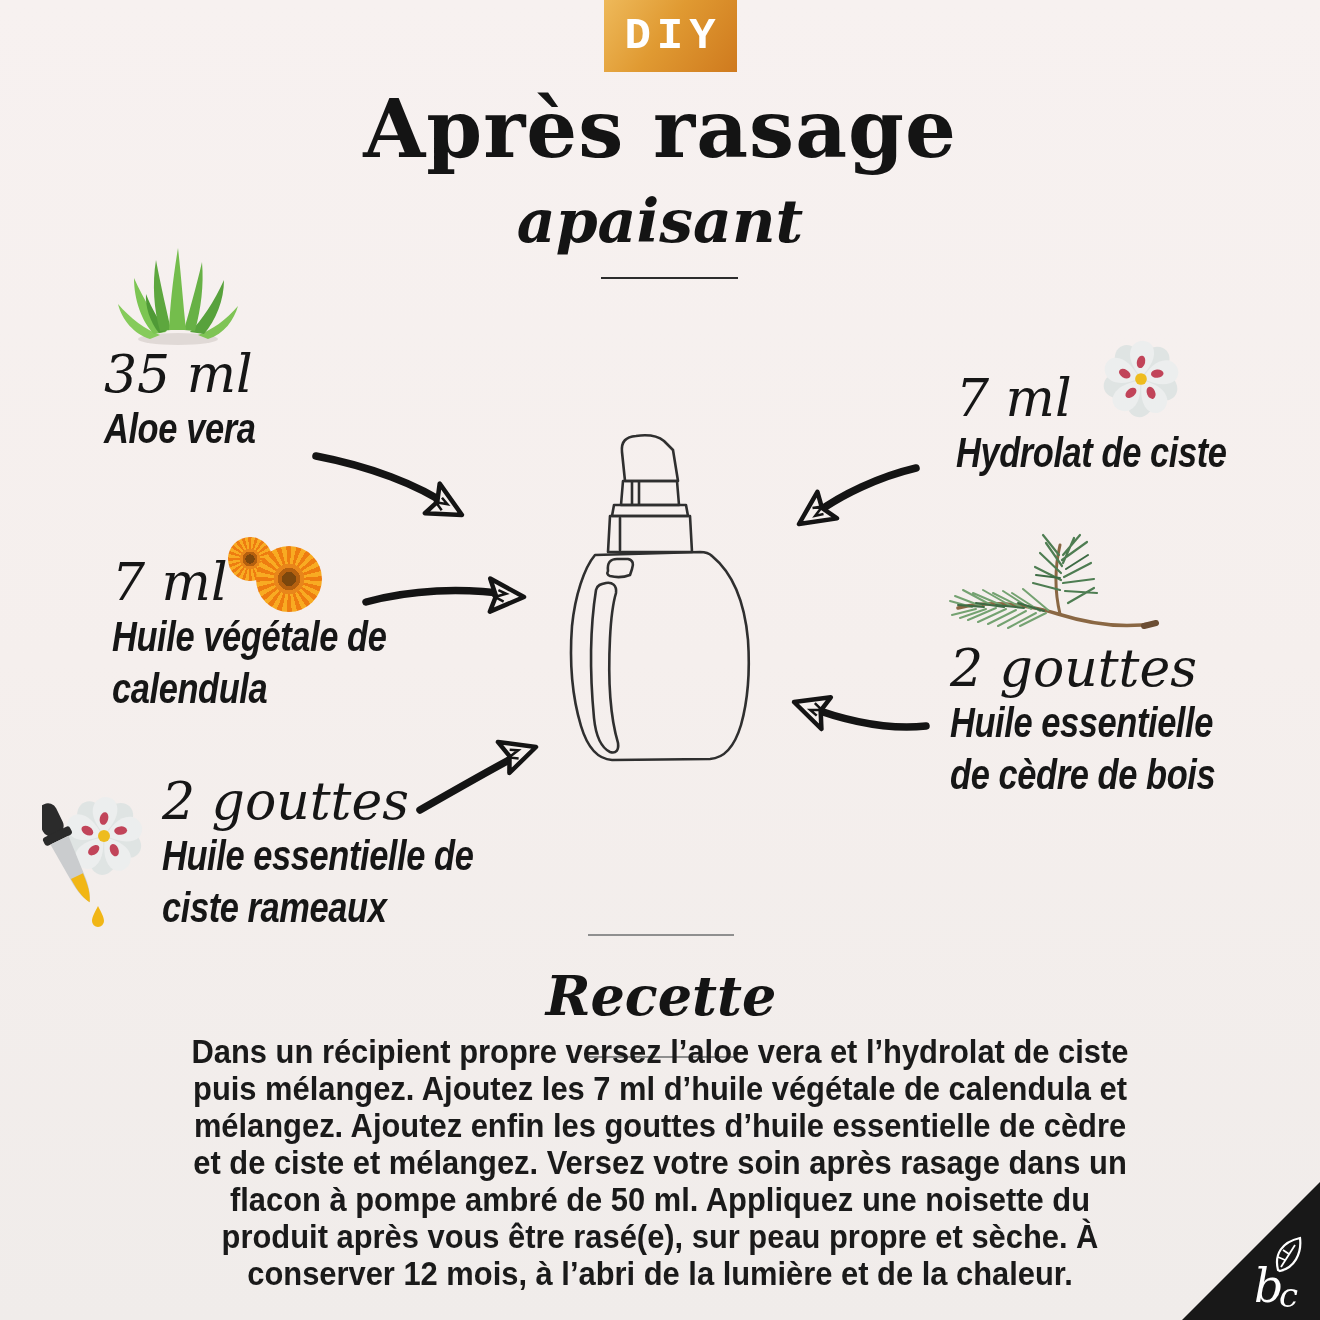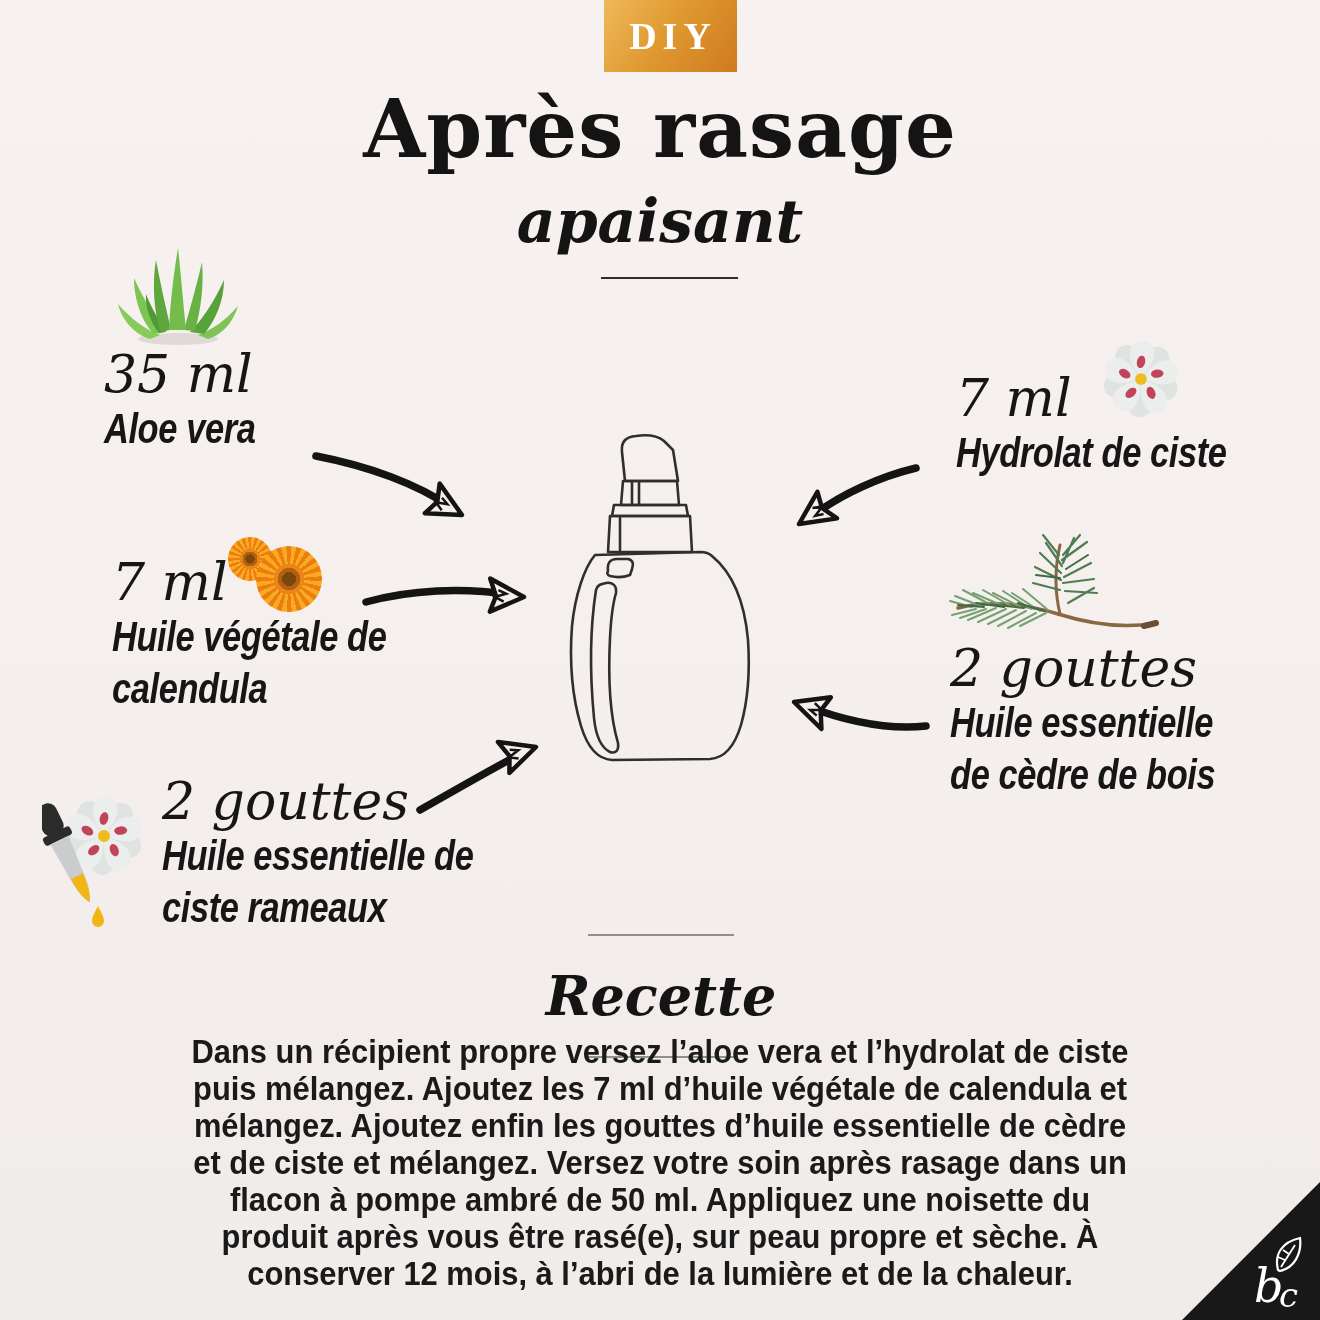--- a/index.html
+++ b/index.html
@@ -4,21 +4,21 @@
 <style>
   html,body{margin:0;padding:0;background:#e8e4e2;}
   .canvas{position:relative;width:1320px;height:1320px;overflow:hidden;
           background:linear-gradient(180deg,#f7f1f0 0%,#f5efed 50%,#f0ecea 100%);
           font-family:"Liberation Sans",sans-serif;color:#161616;}
 
   
   .badge{position:absolute;left:604px;top:0;width:133px;height:72px;
          background:linear-gradient(125deg,#eeb95a 0%,#e09a32 45%,#cf7a1e 100%);
          display:flex;align-items:center;justify-content:center;}
-  .badge span{font-family:Liberation Serif, serif;font-weight:700;font-size:38px;color:#ffffff;
+  .badge span{font-family:Liberation Mono, monospace;font-weight:700;font-size:44px;color:#ffffff;
               letter-spacing:6px;padding-left:5px;}
 
   
   .title{position:absolute;left:0;width:100%;text-align:center;
          font-family:"DejaVu Serif",serif;font-weight:700;color:#141414;}
   #title-main{top:82px;font-size:80px;letter-spacing:1px;}
   #title-sub{top:186px;font-size:60px;font-style:italic;}
   .tdivider{position:absolute;left:601px;top:277px;width:137px;height:2px;background:#2c2c2c;}
 
   

